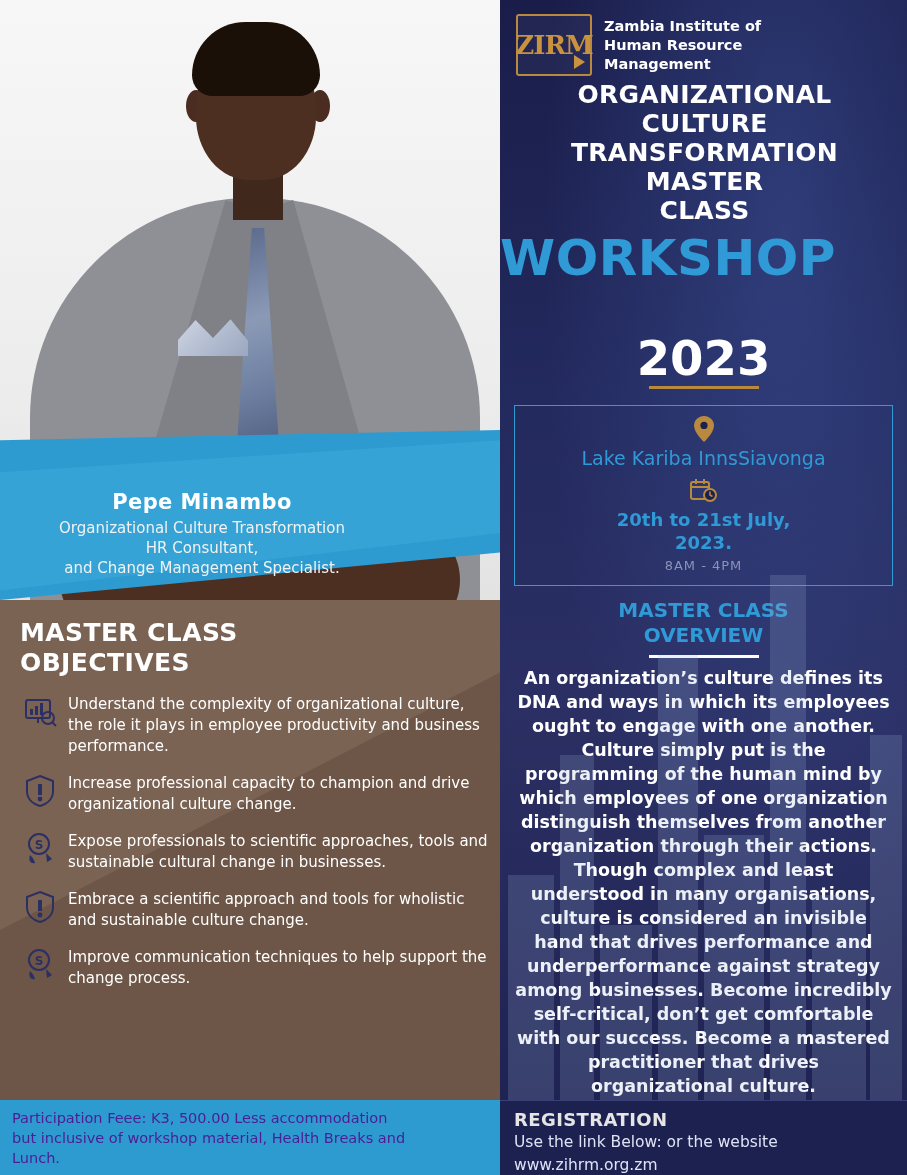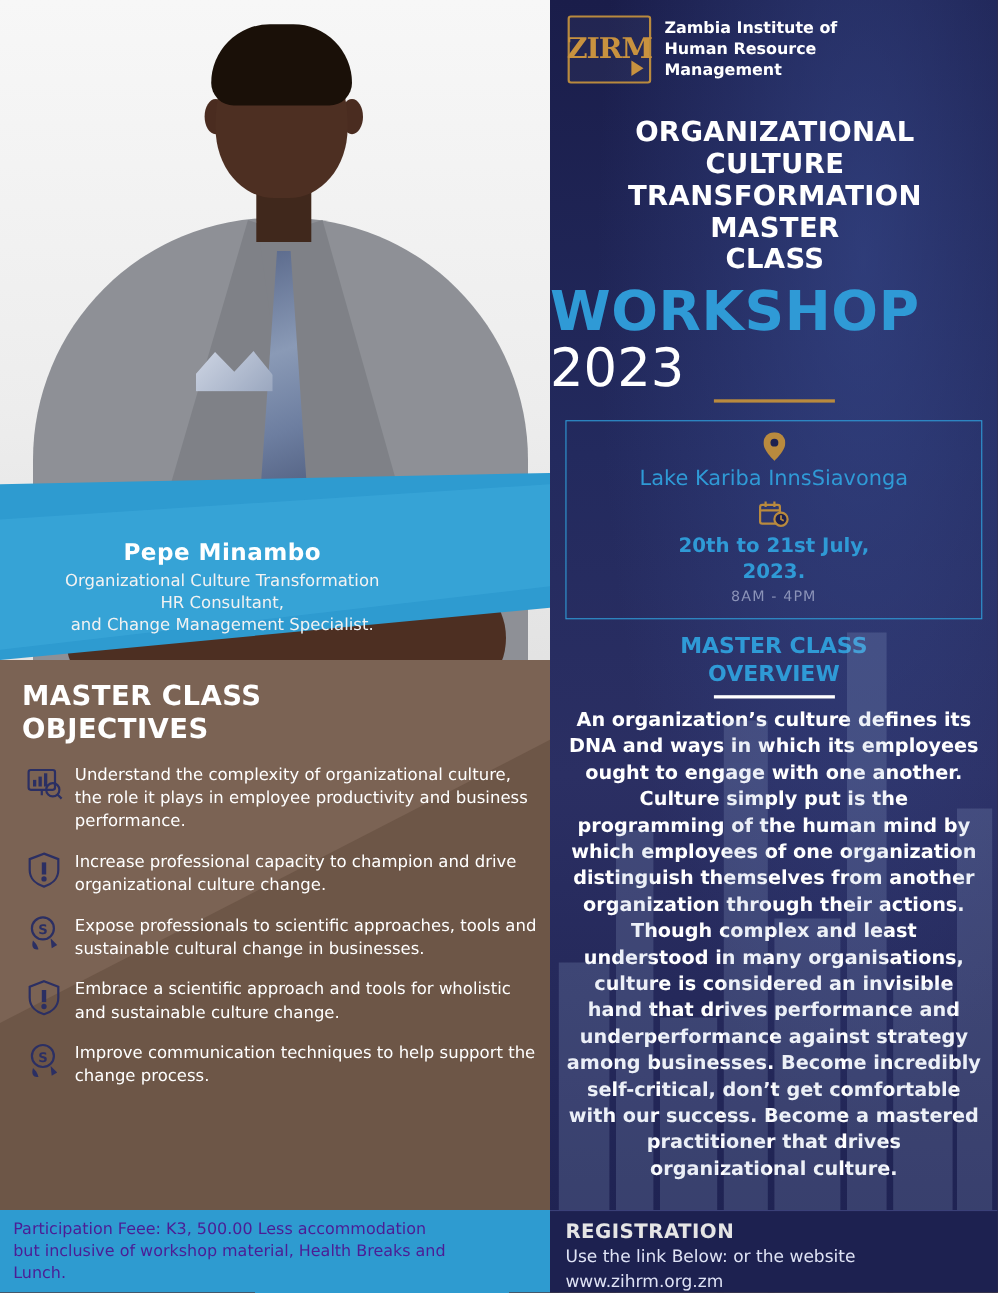--- a/index.html
+++ b/index.html
@@ -152,29 +152,29 @@
     font-family:"DejaVu Serif", serif;
   }
   .logo-arrow{
     position:absolute;right:5px;bottom:5px;width:0;height:0;
     border-top:7px solid transparent;border-bottom:7px solid transparent;border-left:11px solid #c8923f;
   }
   .org{
     margin-left:12px;color:#ffffff;font-size:14.5px;font-weight:bold;line-height:19px;
   }
   .title-main{
-    margin:29px 12px 0 14px;color:#ffffff;font-weight:bold;
+    margin:4px 12px 0 14px;color:#ffffff;font-weight:bold;
     font-size:25px;line-height:29px;text-align:center;letter-spacing:.3px;
   }
   .workshop{
     color:#2f9ad6;font-size:50px;font-weight:bold;line-height:54px;
     margin-top:6px;letter-spacing:.5px;
   }
   .year{
-    color:#ffffff;font-size:48px;font-weight:normal;line-height:50px;
+    text-align:center;color:#ffffff;font-size:48px;font-weight:bold;line-height:50px;margin-top:48px;
   }
   .year-underline{width:110px;height:3px;background:#b98a3e;margin:3px auto 0 auto;}
 
   .detail-box{
     margin:16px 14px 0 14px;border:1px solid #2f9ad6;padding:10px 8px 12px 8px;text-align:center;
   }
   .pin{display:block;margin:0 auto 4px auto;}
   .venue{color:#2f9ad6;font-size:19px;line-height:24px;font-family:"DejaVu Sans",sans-serif;}
   .cal{display:block;margin:8px auto 4px auto;}
   .dates{color:#2f9ad6;font-size:18px;line-height:23px;font-weight:bold;}

